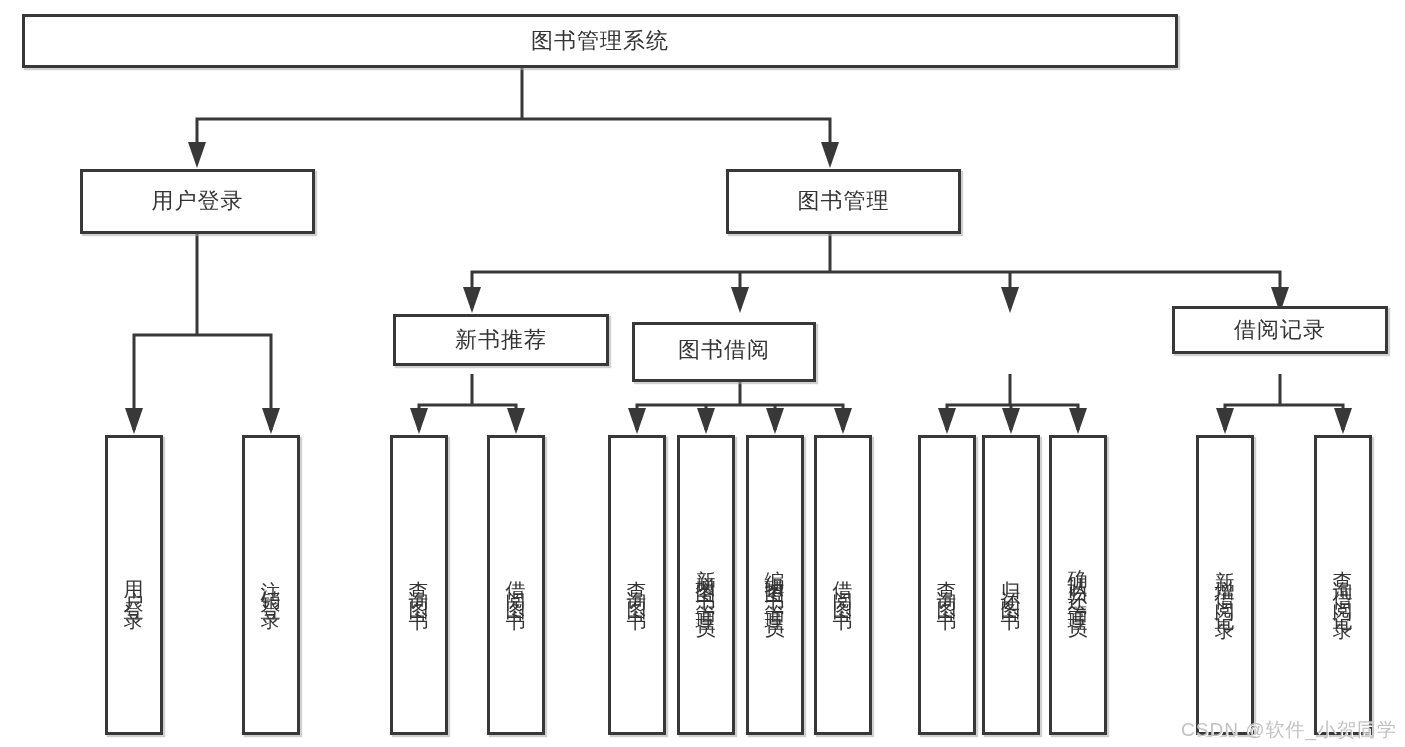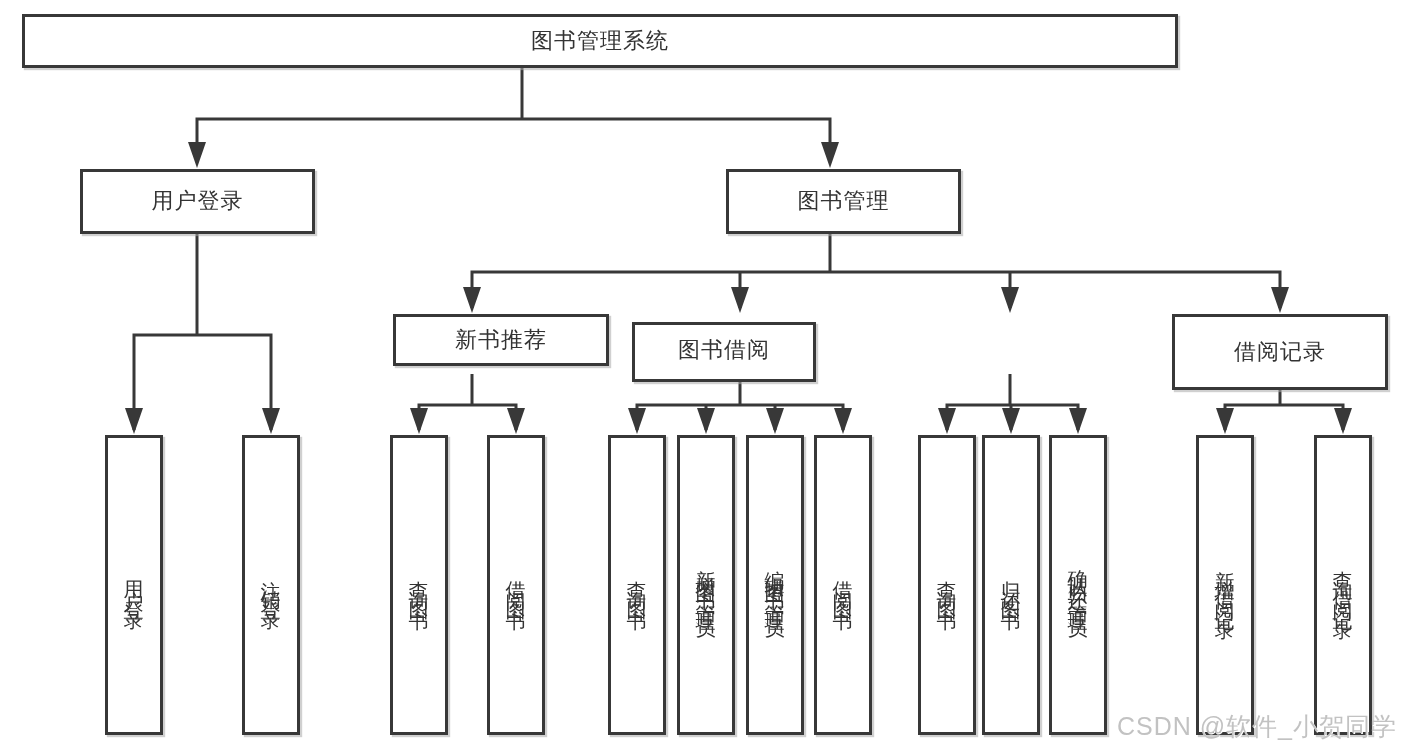--- a/index.html
+++ b/index.html
@@ -50,21 +50,21 @@
     letter-spacing: 10px;
     white-space: nowrap;
   }
   .node.v .vtext.long {
     letter-spacing: 7px;
   }
   #watermark {
     position: absolute;
     right: 8px;
     bottom: 4px;
-    font-size: 25px;
+    font-size: 19px;
     color: var(--watermark, #c2c2c2);
     text-shadow: 1px 1px 0 #ffffff;
     letter-spacing: 1px;
     z-index: 5;
   }
 </style>
 </head>
 <body>
 
 <div id="canvas">
@@ -119,21 +119,21 @@
   <div class="node h" style="left:712px; top:169px; width:235px; height:65px;margin-left:14px;">
     <span>图书管理</span>
   </div>
 
   <div class="node h" style="left:364px; top:314px; width:216px; height:52px;margin-left:29px;">
     <span>新书推荐</span>
   </div>
   <div class="node h" style="left:632px; top:322px; width:184px; height:60px;font-family:Liberation Mono, monospace;">
     <span>图书借阅</span>
   </div>
-  <div class="node h" style="left:1172px; top:314px; width:216px; height:76px;">
+  <div class="node h" style="left:1172px; top:306px; width:216px; height:48px;">
     <span>借阅记录</span>
   </div>
 
   <div class="node v" style="left:105px; top:435px; width:58px; height:300px;">
     <span class="vtext">用户登录</span>
   </div>
   <div class="node v" style="left:242px; top:435px; width:58px; height:300px;">
     <span class="vtext">注销登录</span>
   </div>
 

